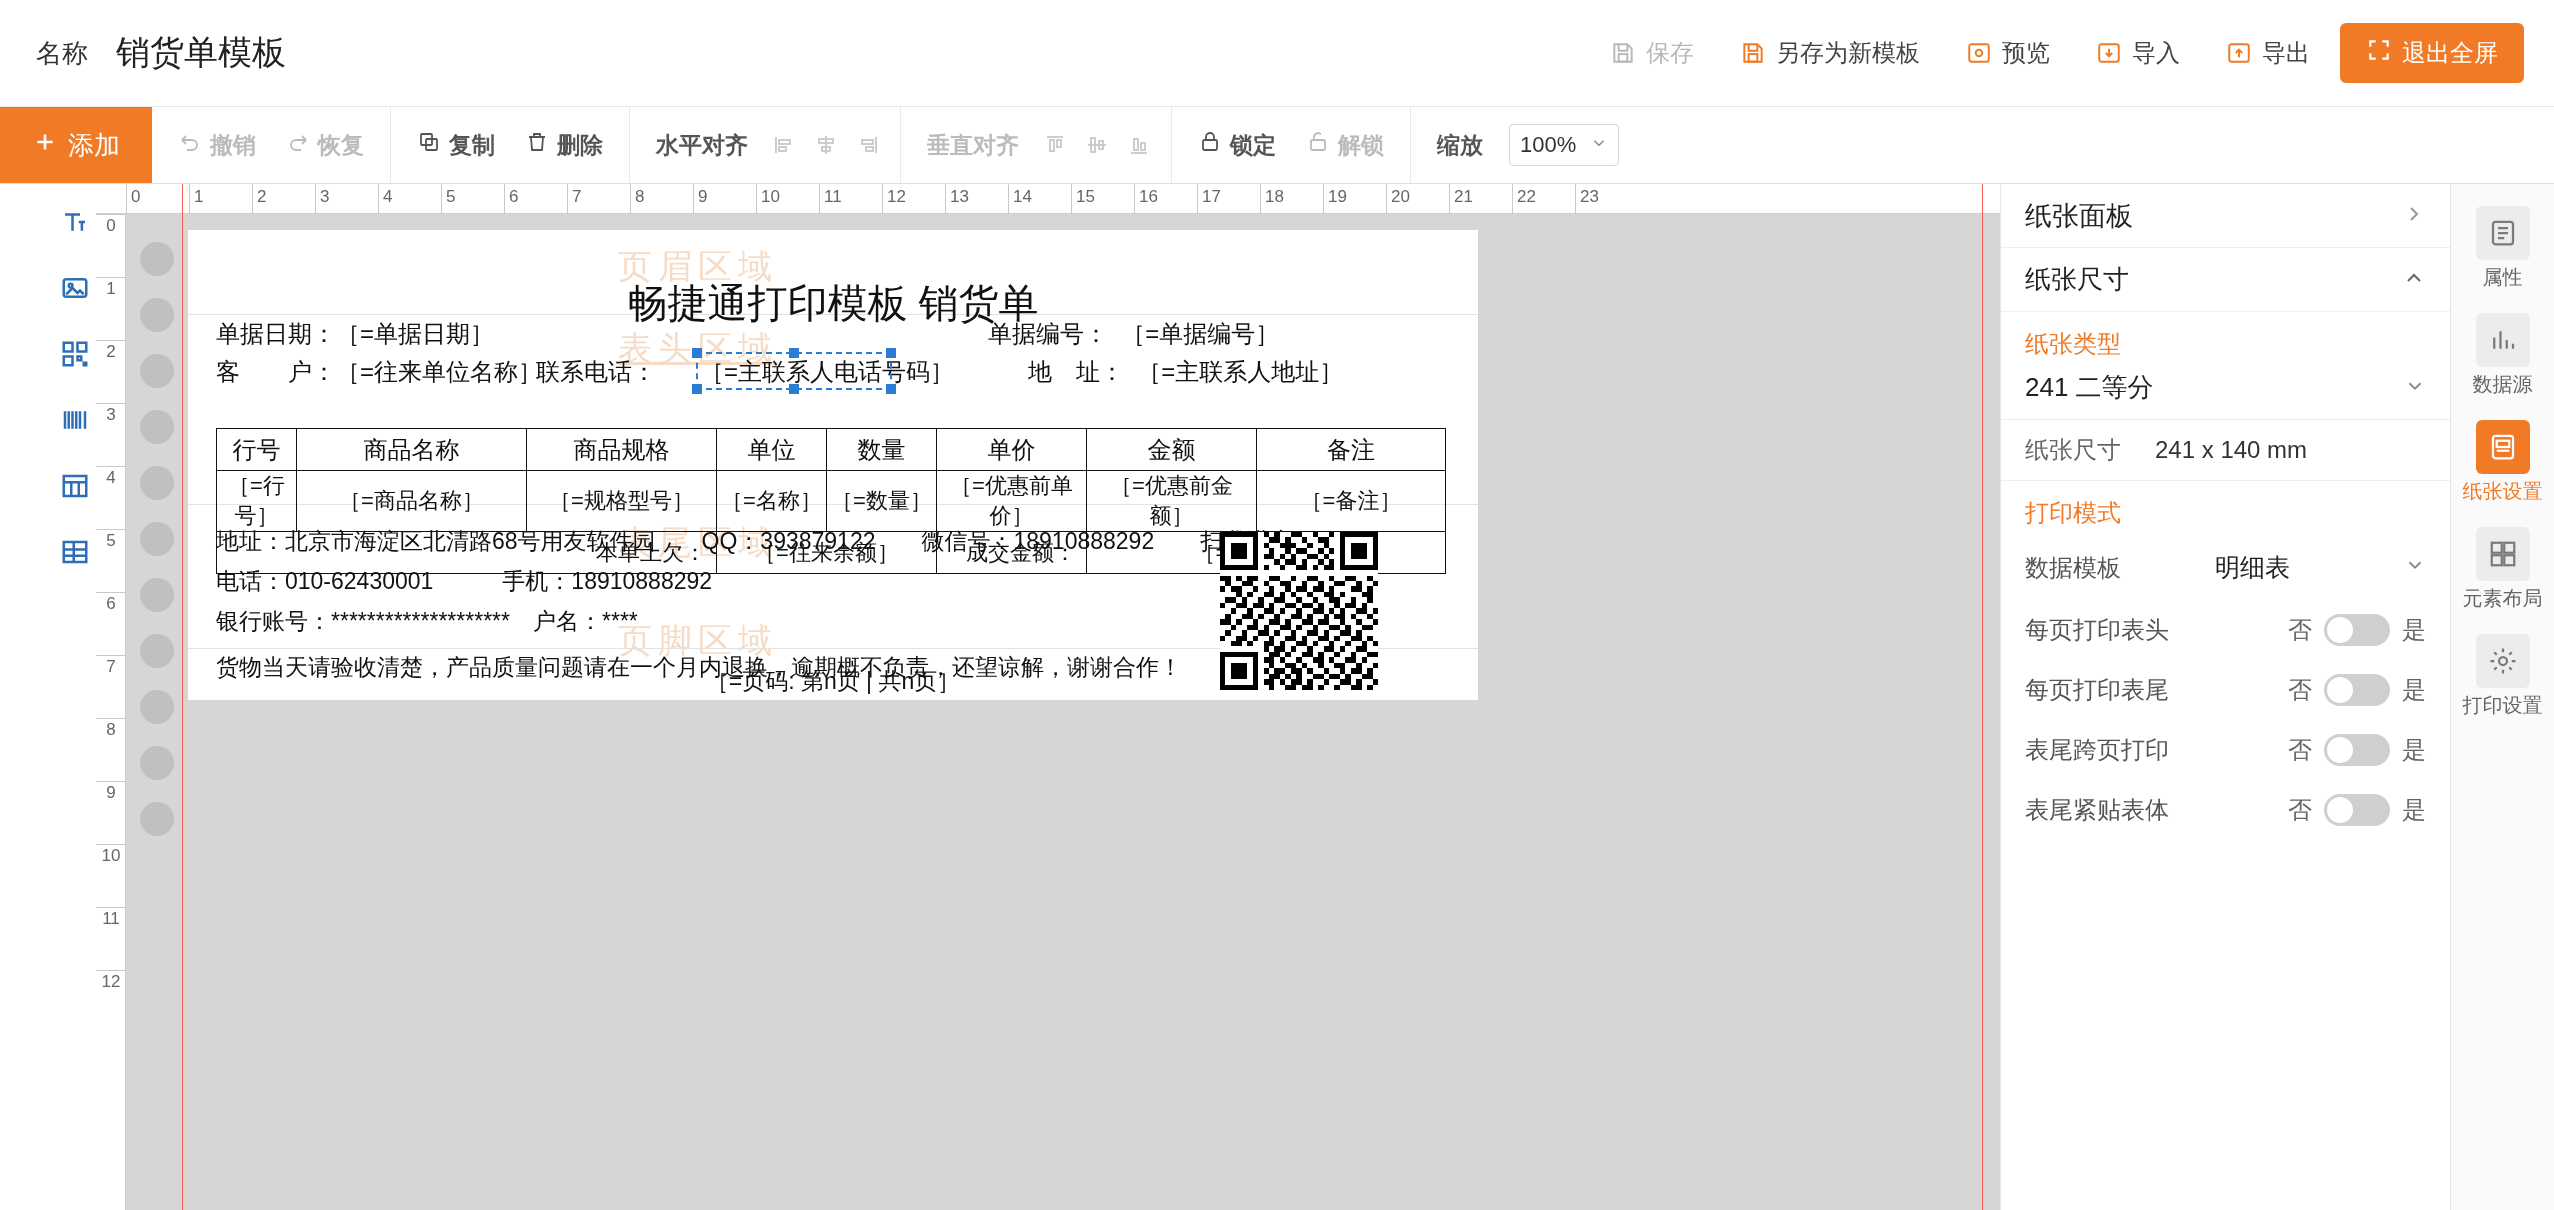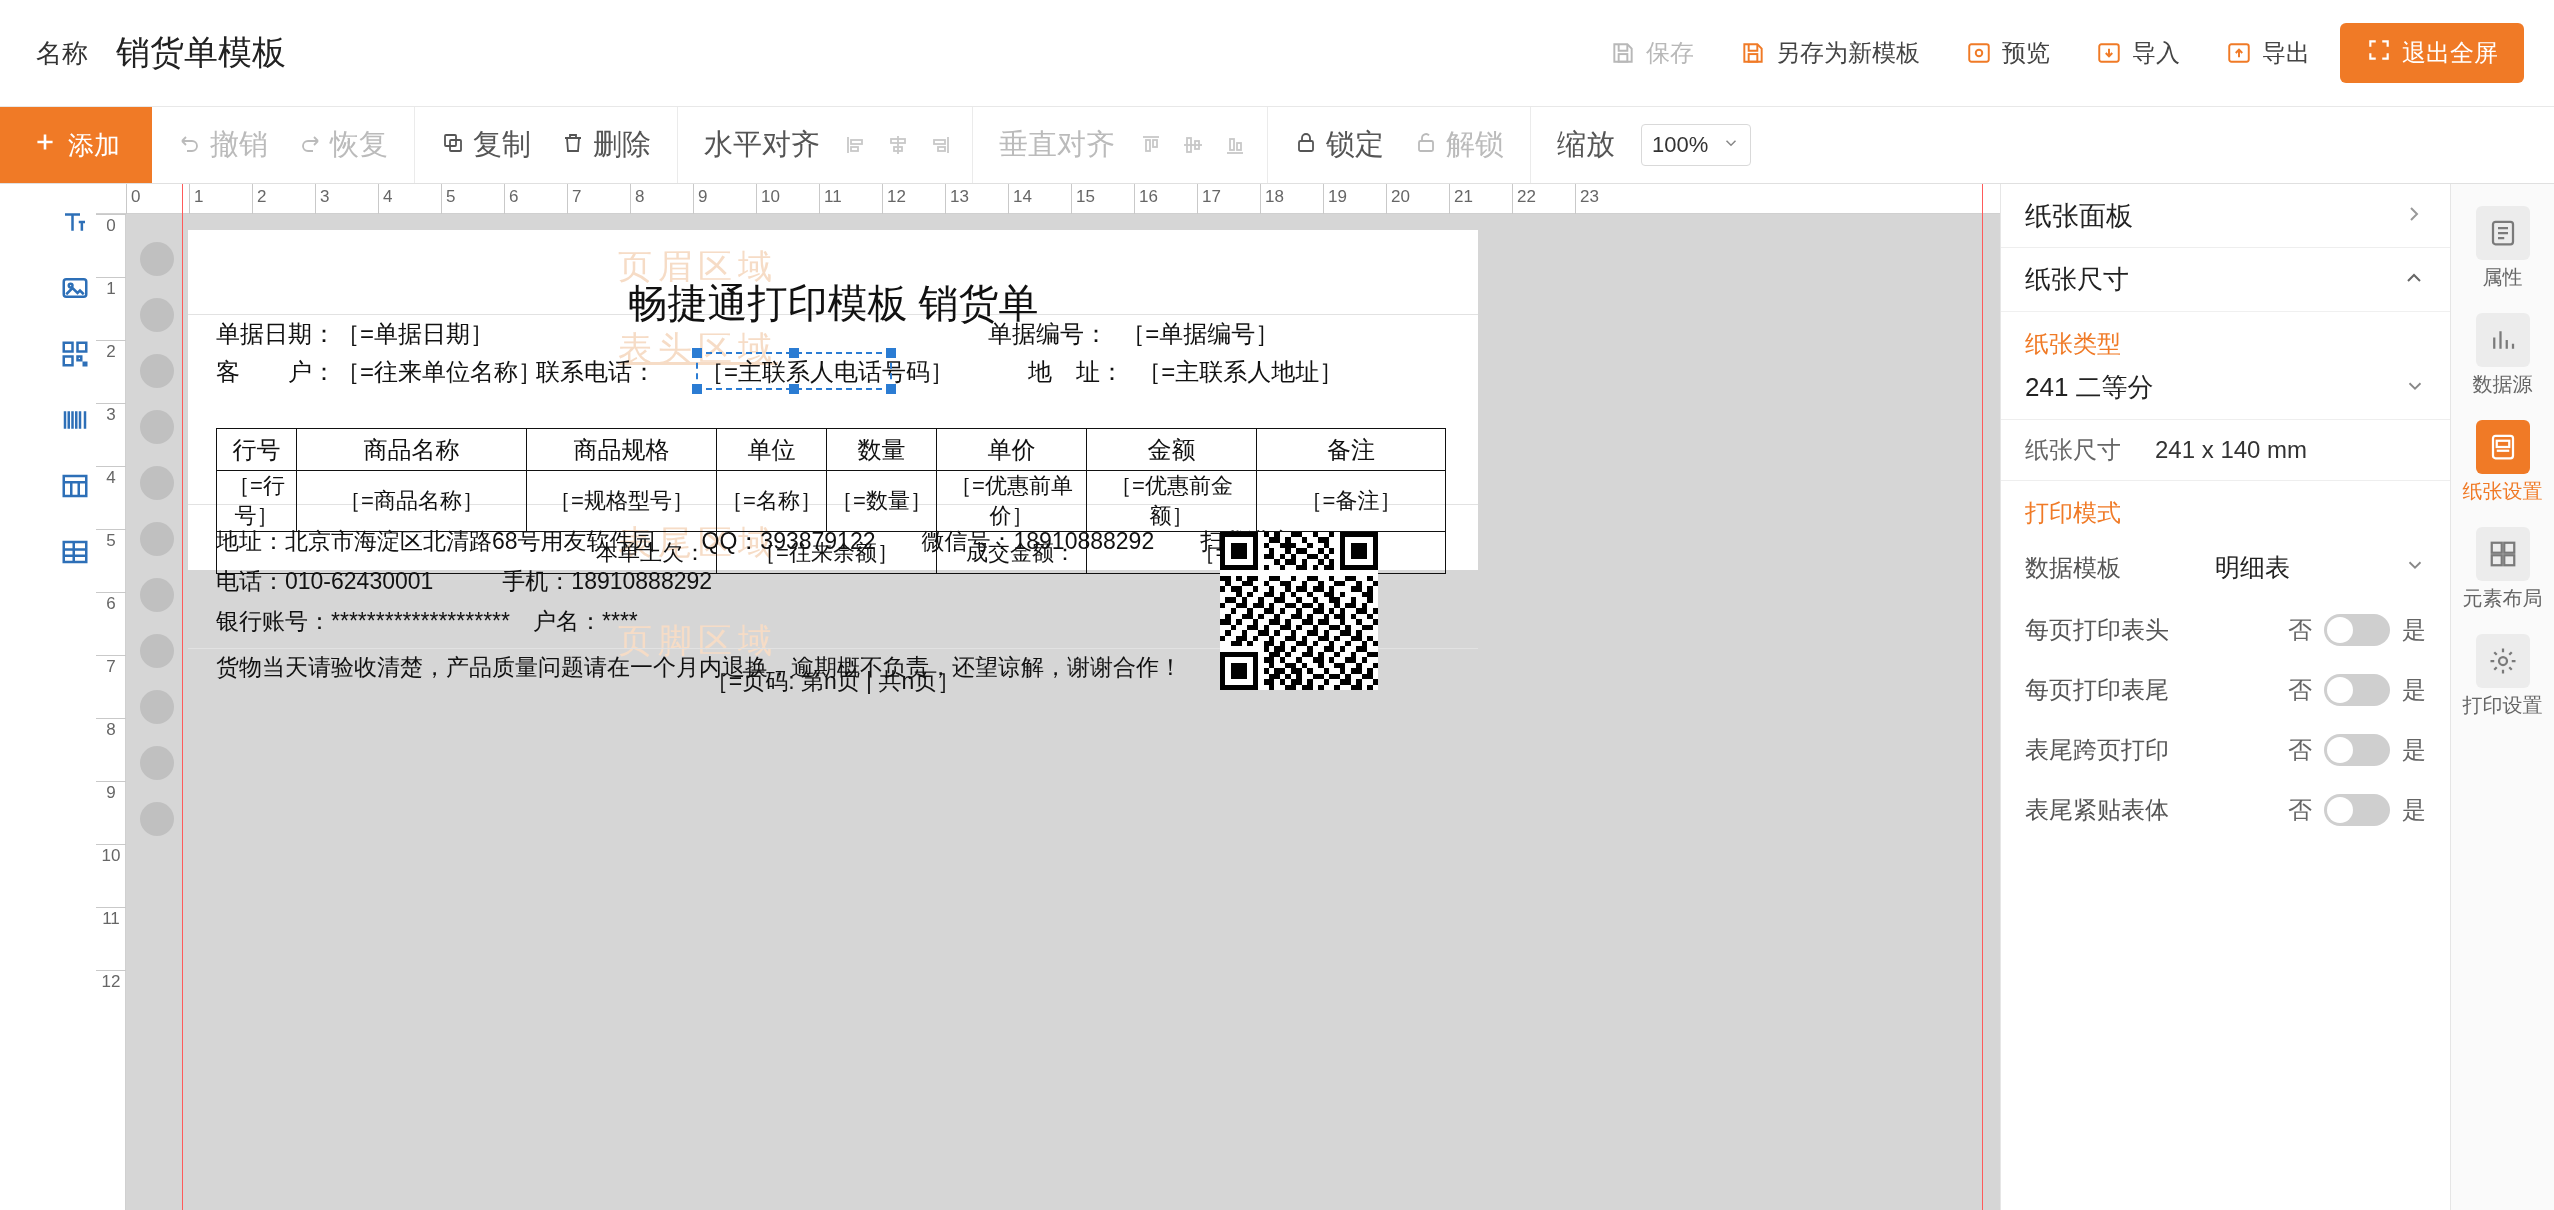--- a/index.html
+++ b/index.html
@@ -53,22 +53,22 @@
     width: 152px; background: #f07a26; color: #fff;
     display: flex; align-items: center; justify-content: center;
     gap: 10px; font-size: 26px; cursor: pointer; border: none;
   }
   .tool-group {
     display: flex; align-items: center; gap: 6px; padding: 0 14px;
     border-right: 1px solid #ebebeb; height: 100%;
   }
   .tool-item {
     display: flex; align-items: center; gap: 8px;
-    padding: 6px 12px; font-size: 29px; color: #555; cursor: pointer;
-    border-radius: 4px; white-space: nowrap;
+    padding: 6px 12px; font-size: 23px; color: #555; cursor: pointer;
+    border-radius: 4px; white-space: nowrap; font-weight: bold;
   }
   .tool-item.dim { color: #bbb; }
   .icon-btn {
     display: flex; align-items: center; justify-content: center;
     width: 36px; height: 36px; cursor: pointer; color: #777;
   }
   .icon-btn.dim { color: #c8c8c8; }
   .zoom-select {
     display: flex; align-items: center; justify-content: space-between;
     width: 110px; height: 42px; border: 1px solid #d9d9d9; border-radius: 4px;
@@ -122,21 +122,21 @@
     position: absolute; left: 30px; top: 30px; bottom: 0; width: 62px;
     background: #d6d6d6;
   }
   .binder-hole {
     position: absolute; left: 14px; width: 34px; height: 34px;
     border-radius: 50%; background: #c0c0c0;
   }
 
   .page {
     position: absolute; left: 92px; top: 46px;
-    width: 1290px; height: 340px;
+    width: 1290px; height: 470px;
     background: #fff;
   }
   .wm {
     position: absolute; color: #f6dcc6; font-size: 34px; letter-spacing: 6px;
     pointer-events: none; user-select: none;
   }
   .zone-sep {
     position: absolute; left: 0; right: 0; height: 1px; background: #e2e2e2;
   }
 

